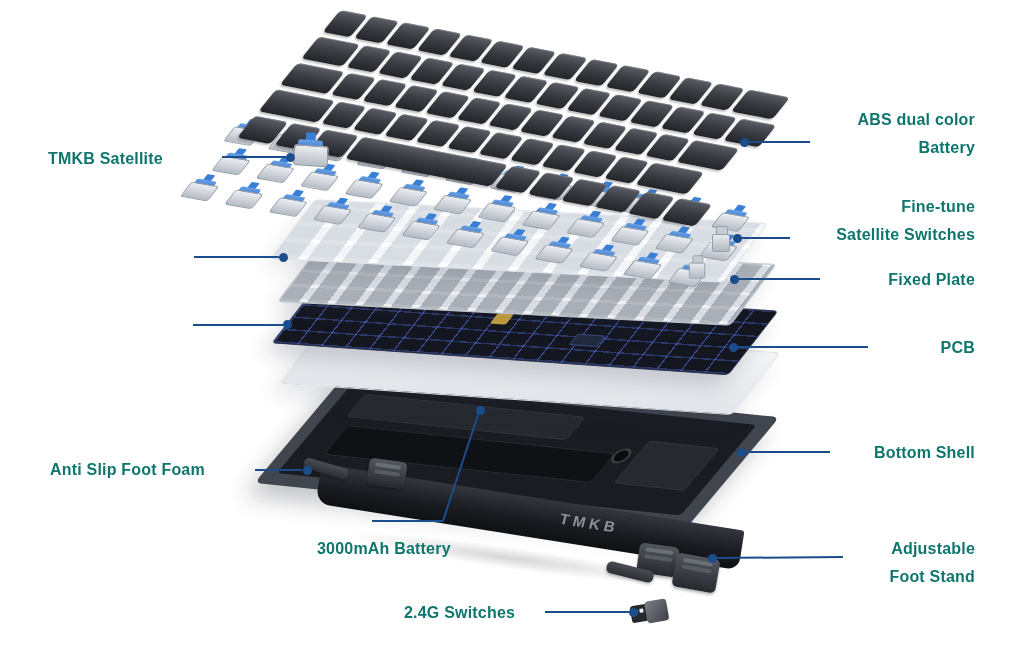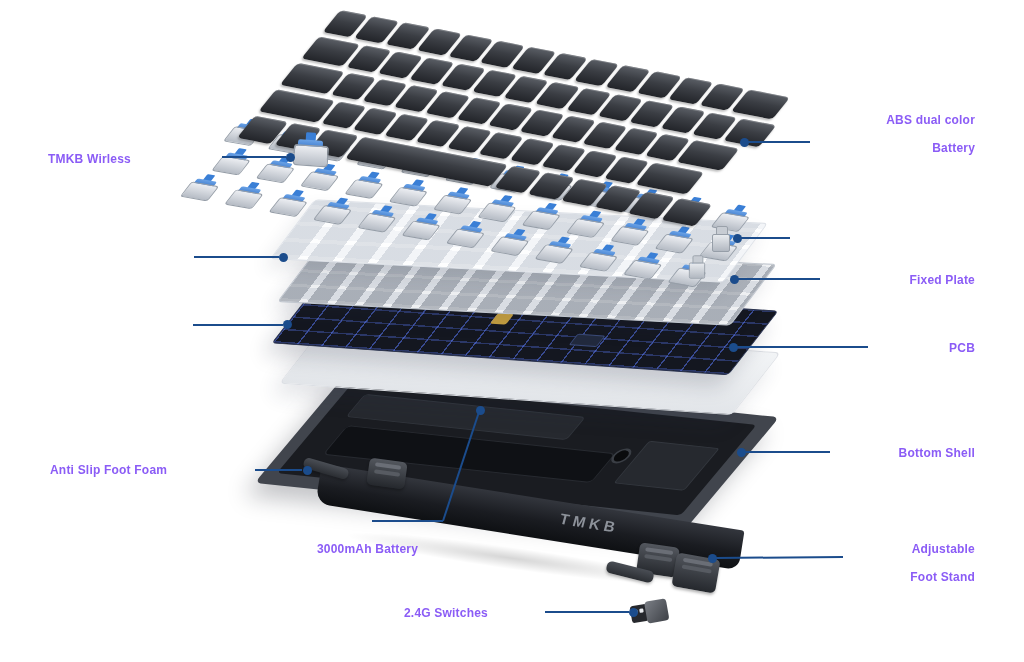--- a/index.html
+++ b/index.html
@@ -1,19 +1,19 @@
 <!DOCTYPE html>
 <html><head>
 <meta charset="utf-8">
 <style>
   html,body{margin:0;padding:0;background:#fff;}
   .stage{position:relative;width:1024px;height:662px;background:#ffffff;overflow:hidden;
          font-family:"Liberation Sans","DejaVu Sans",sans-serif;}
   
-  .lbl{position:absolute;font-size:12px;font-weight:700;color:#8b5cf6;letter-spacing:.2px;
+  .lbl{position:absolute;font-size:16px;font-weight:700;color:#0f766e;letter-spacing:.2px;
        line-height:28px;white-space:nowrap;z-index:45;}
   .lbl-right{text-align:right;right:49px;}
   .lbl span{display:block;}
   
   .leader{position:absolute;height:2px;background:#1b4c8c;transform-origin:0 50%;z-index:40;}
   .ldot{position:absolute;width:9px;height:9px;border-radius:50%;background:#1b4c8c;z-index:41;}
   
   .layer{position:absolute;}
   .keycaps{left:282px;top:45px;width:462px;height:152px;transform:rotate(11deg) skewX(-28deg);z-index:30;}
   .keyrow{display:flex;gap:4px;margin-bottom:5px;}
@@ -419,29 +419,33 @@
       <div class="leader" style="left: 738px; top: 278px; width: 82px; transform: rotate(0deg);"></div>
       <div class="ldot" style="left: 729.5px; top: 274.5px;"></div>
       <div class="leader" style="left: 737px; top: 346px; width: 131px; transform: rotate(0deg);"></div>
       <div class="ldot" style="left: 728.5px; top: 342.5px;"></div>
       <div class="leader" style="left: 745px; top: 451px; width: 85px; transform: rotate(0deg);"></div>
       <div class="ldot" style="left: 736.5px; top: 447.5px;"></div>
       <div class="leader" style="left: 716px; top: 557px; width: 127.004px; transform: rotate(-0.451139deg);"></div>
       <div class="ldot" style="left: 707.5px; top: 553.5px;"></div>
     </div>
 
-  <div class="lbl" style="left:48px;top:145px;">TMKB Wirless</div>
+  <div class="lbl" style="left:48px;top:145px;">TMKB Satellite</div>
   <div class="lbl" style="left:50px;top:456px;">Anti Slip Foot Foam</div>
   <div class="lbl" style="left:317px;top:535px;">3000mAh Battery</div>
   <div class="lbl" style="left:404px;top:599px;">2.4G Switches</div>
 
   <div class="lbl lbl-right" style="top:106px;">
     <span>ABS dual color</span>
     <span>Battery</span>
   </div>
+  <div class="lbl lbl-right" style="top:193px;">
+    <span>Fine-tune</span>
+    <span>Satellite Switches</span>
+  </div>
   <div class="lbl lbl-right" style="top:266px;">
     <span>Fixed Plate</span>
   </div>
   <div class="lbl lbl-right" style="top:334px;margin-left:30px;">
     <span>PCB</span>
   </div>
   <div class="lbl lbl-right" style="top:439px;">
     <span>Bottom Shell</span>
   </div>
   <div class="lbl lbl-right" style="top:535px;">

